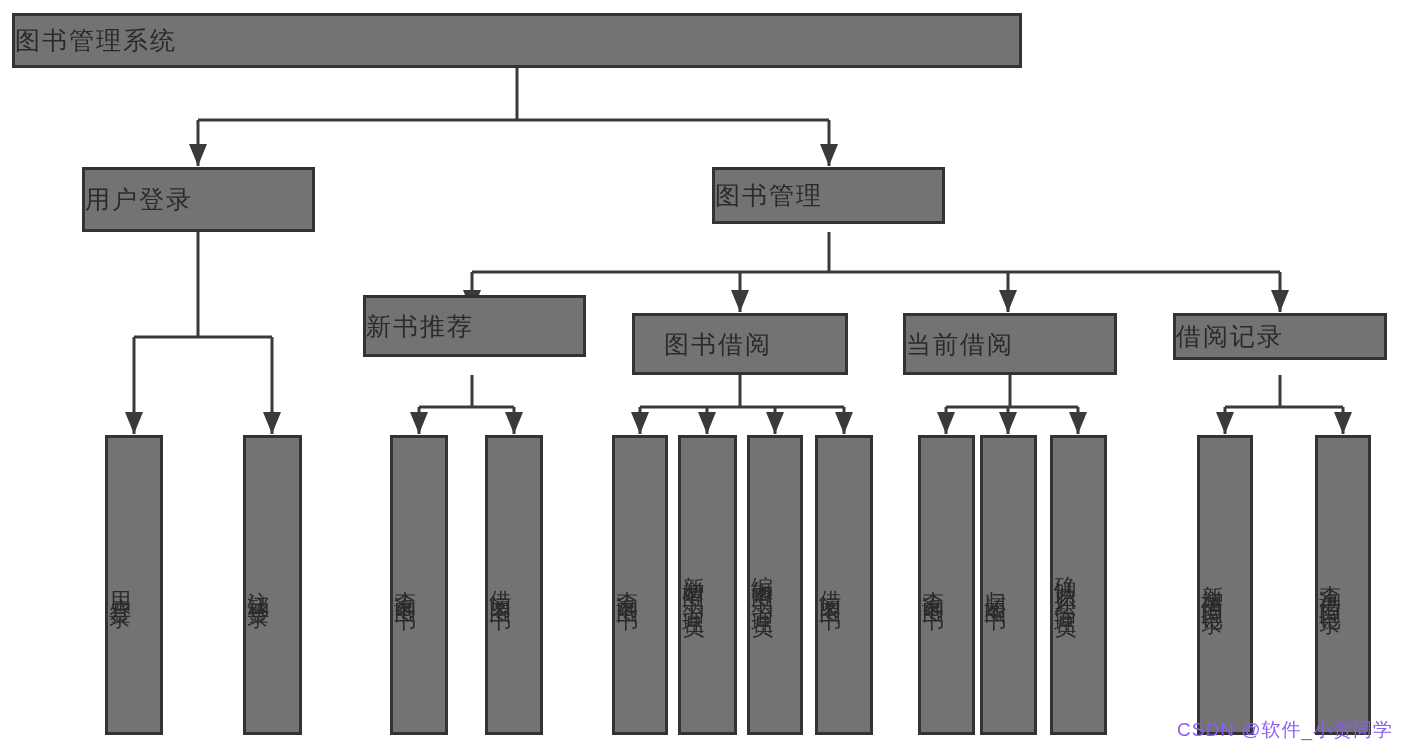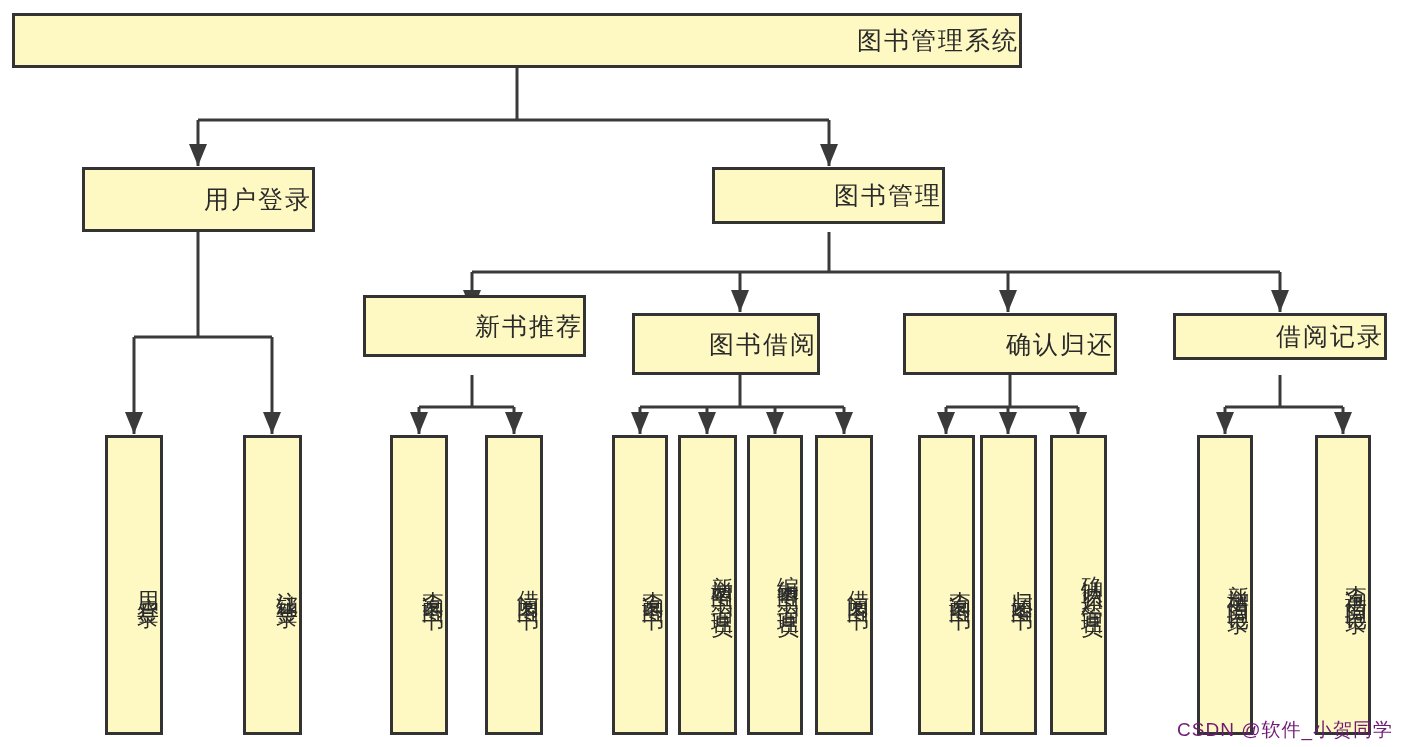--- a/index.html
+++ b/index.html
@@ -13,45 +13,45 @@
     overflow: hidden;
   }
   .connectors {
     position: absolute;
     left: 0; top: 0;
     width: 1405px; height: 747px;
   }
   .box {
     position: absolute;
     border: 3px solid #333333;
-    background: #fef9c3;
+    background: #737373;
     display: flex;
     align-items: center;
-    justify-content: flex-end;
+    justify-content: flex-start;
     color: #2a2a2a;
   }
   .hbox .label {
     font-size: 25px;
     letter-spacing: 2px;
     white-space: nowrap;
   }
   .vbox .label {
     writing-mode: vertical-rl;
     font-size: 22px;
     letter-spacing: 6px;
     line-height: 1.1;
     white-space: nowrap;
   }
   .watermark {
     position: absolute;
     right: 12px;
     bottom: 4px;
     font-size: 19px;
     letter-spacing: 1px;
-    color: #701a75;
+    color: #8b5cf6;
     white-space: nowrap;
   }
 </style>
 </head>
 <body>
 
 <div class="stage">
 
   <svg class="connectors" viewBox="0 0 1405 747" fill="none" stroke="#3a3a3a" stroke-width="3">
     <defs>
@@ -122,25 +122,25 @@
   <div class="box hbox" style="left:82px; top:167px; width:233px; height:65px;">
     <span class="label">用户登录</span>
   </div>
   <div class="box hbox" style="left:712px; top:167px; width:233px; height:57px;">
     <span class="label">图书管理</span>
   </div>
 
   <div class="box hbox" style="left:363px; top:295px; width:223px; height:62px;">
     <span class="label">新书推荐</span>
   </div>
-  <div class="box hbox" style="left:632px; top:313px; width:188px; height:62px;">
+  <div class="box hbox" style="left:632px; top:313px; width:216px; height:62px;padding-left:29px;">
     <span class="label">图书借阅</span>
   </div>
   <div class="box hbox" style="left:903px; top:313px; width:214px; height:62px;">
-    <span class="label">确认归还</span>
+    <span class="label">当前借阅</span>
   </div>
   <div class="box hbox" style="left:1173px; top:313px; width:214px; height:47px;">
     <span class="label">借阅记录</span>
   </div>
 
   <div class="box vbox" style="left:105px; top:435px; width:58px; height:300px;">
     <span class="label">用户登录</span>
   </div>
   <div class="box vbox" style="left:243px; top:435px; width:59px; height:300px;">
     <span class="label">注销登录</span>

